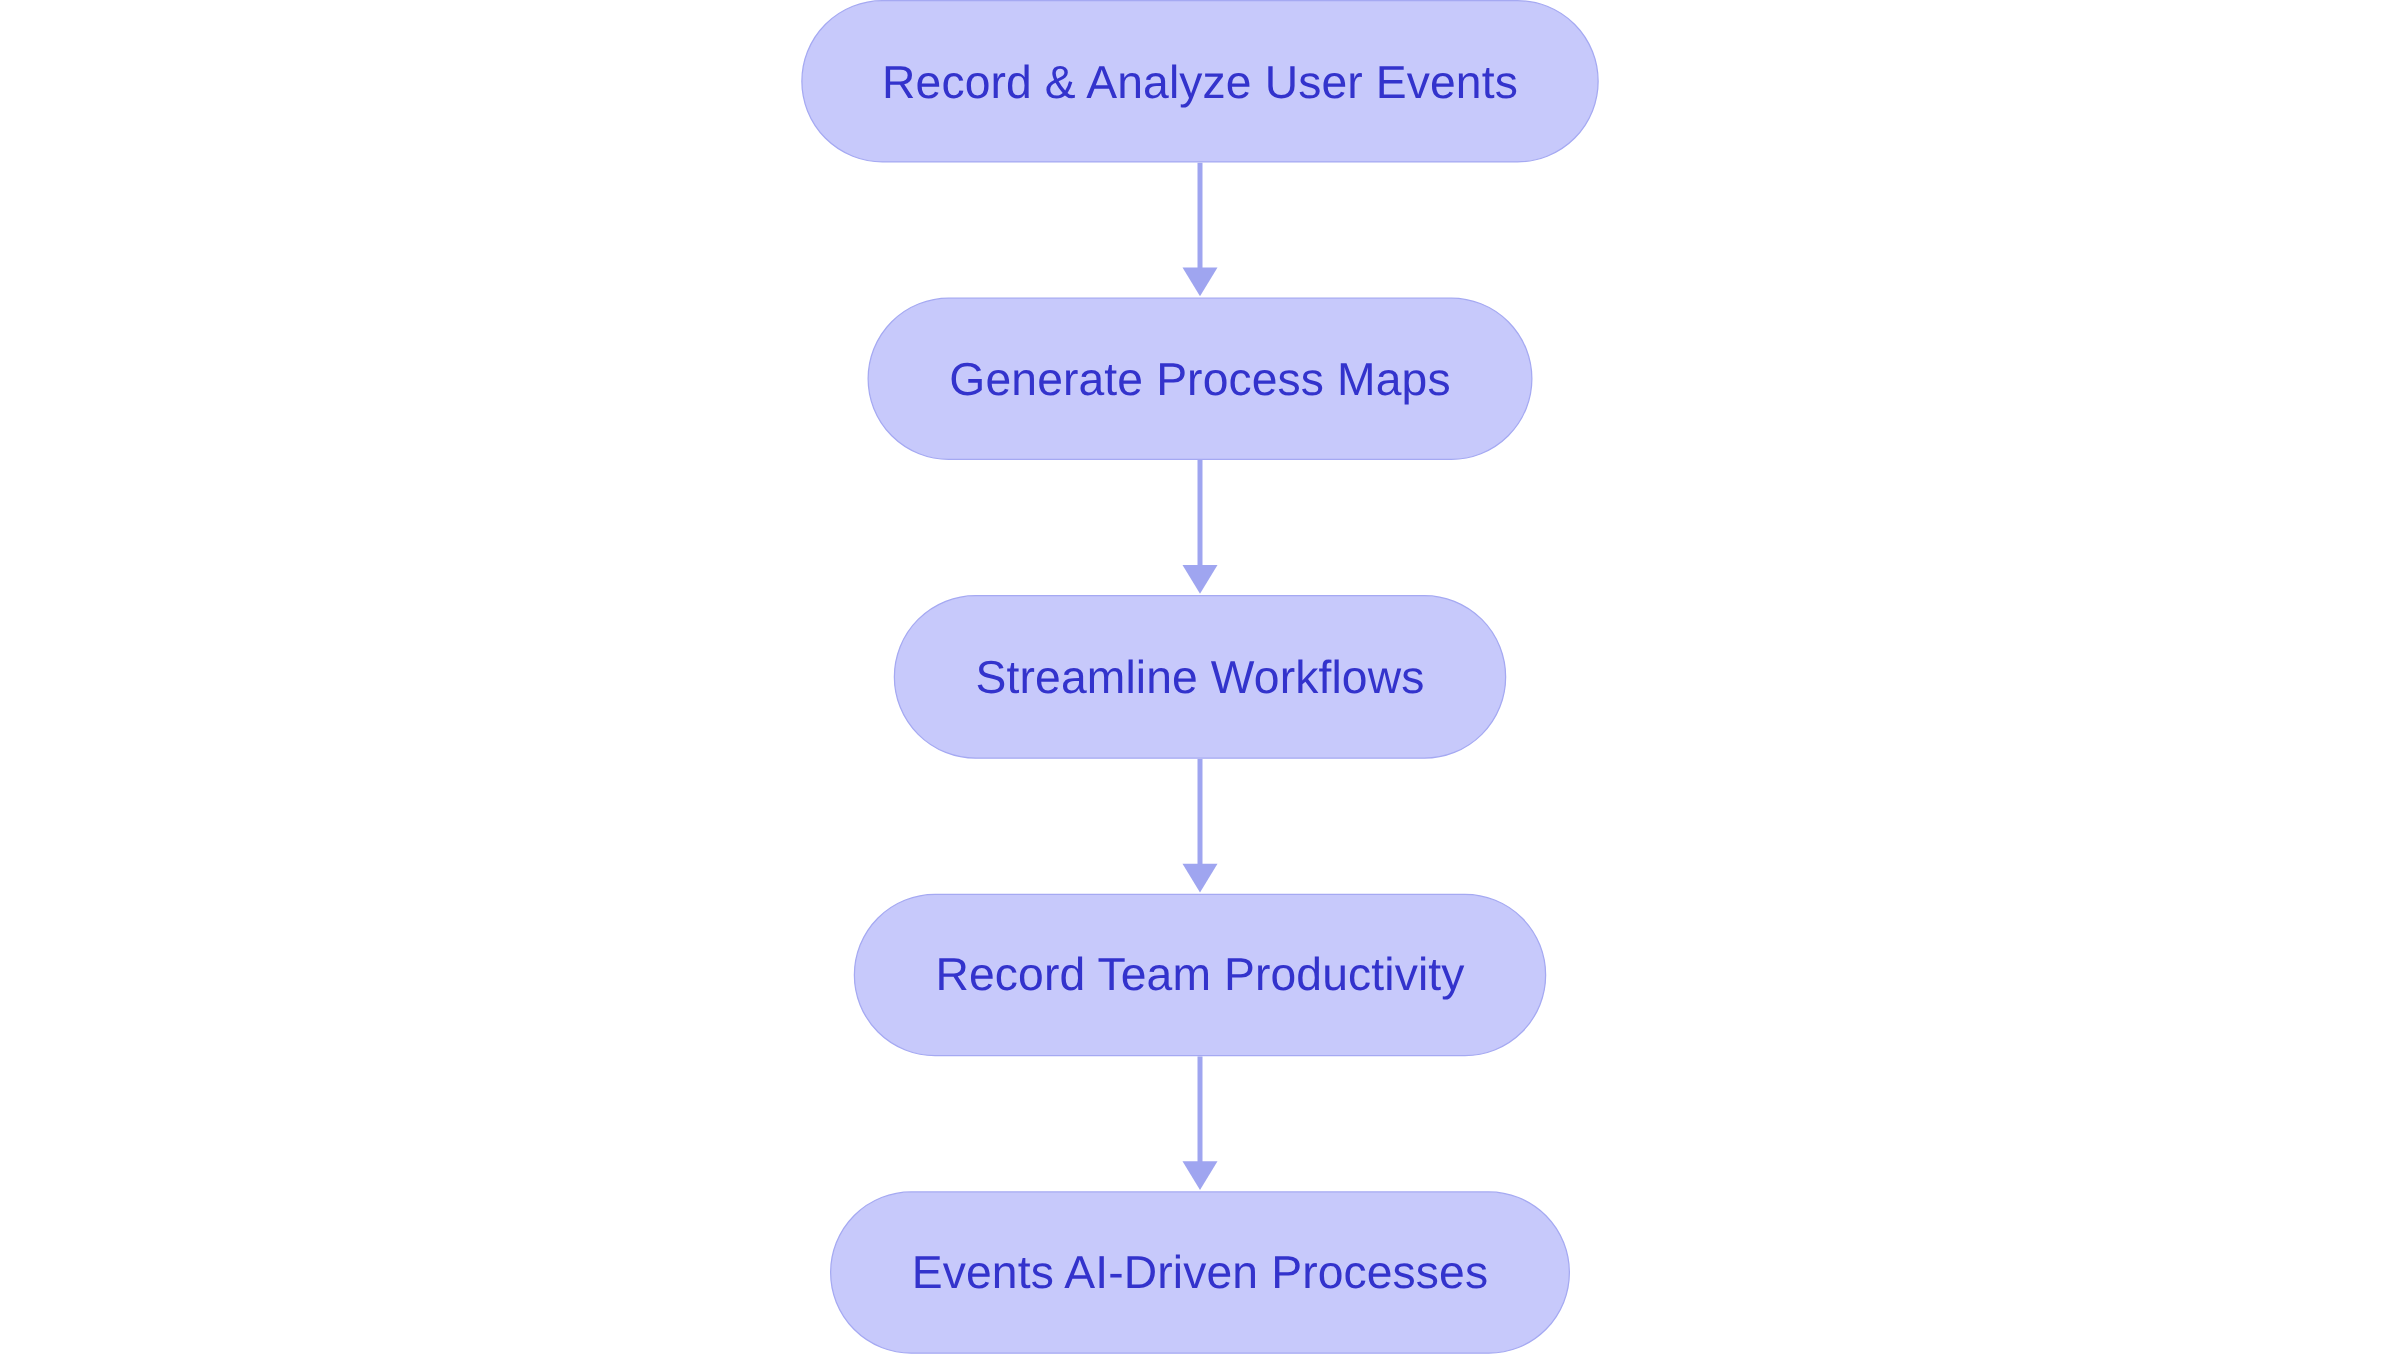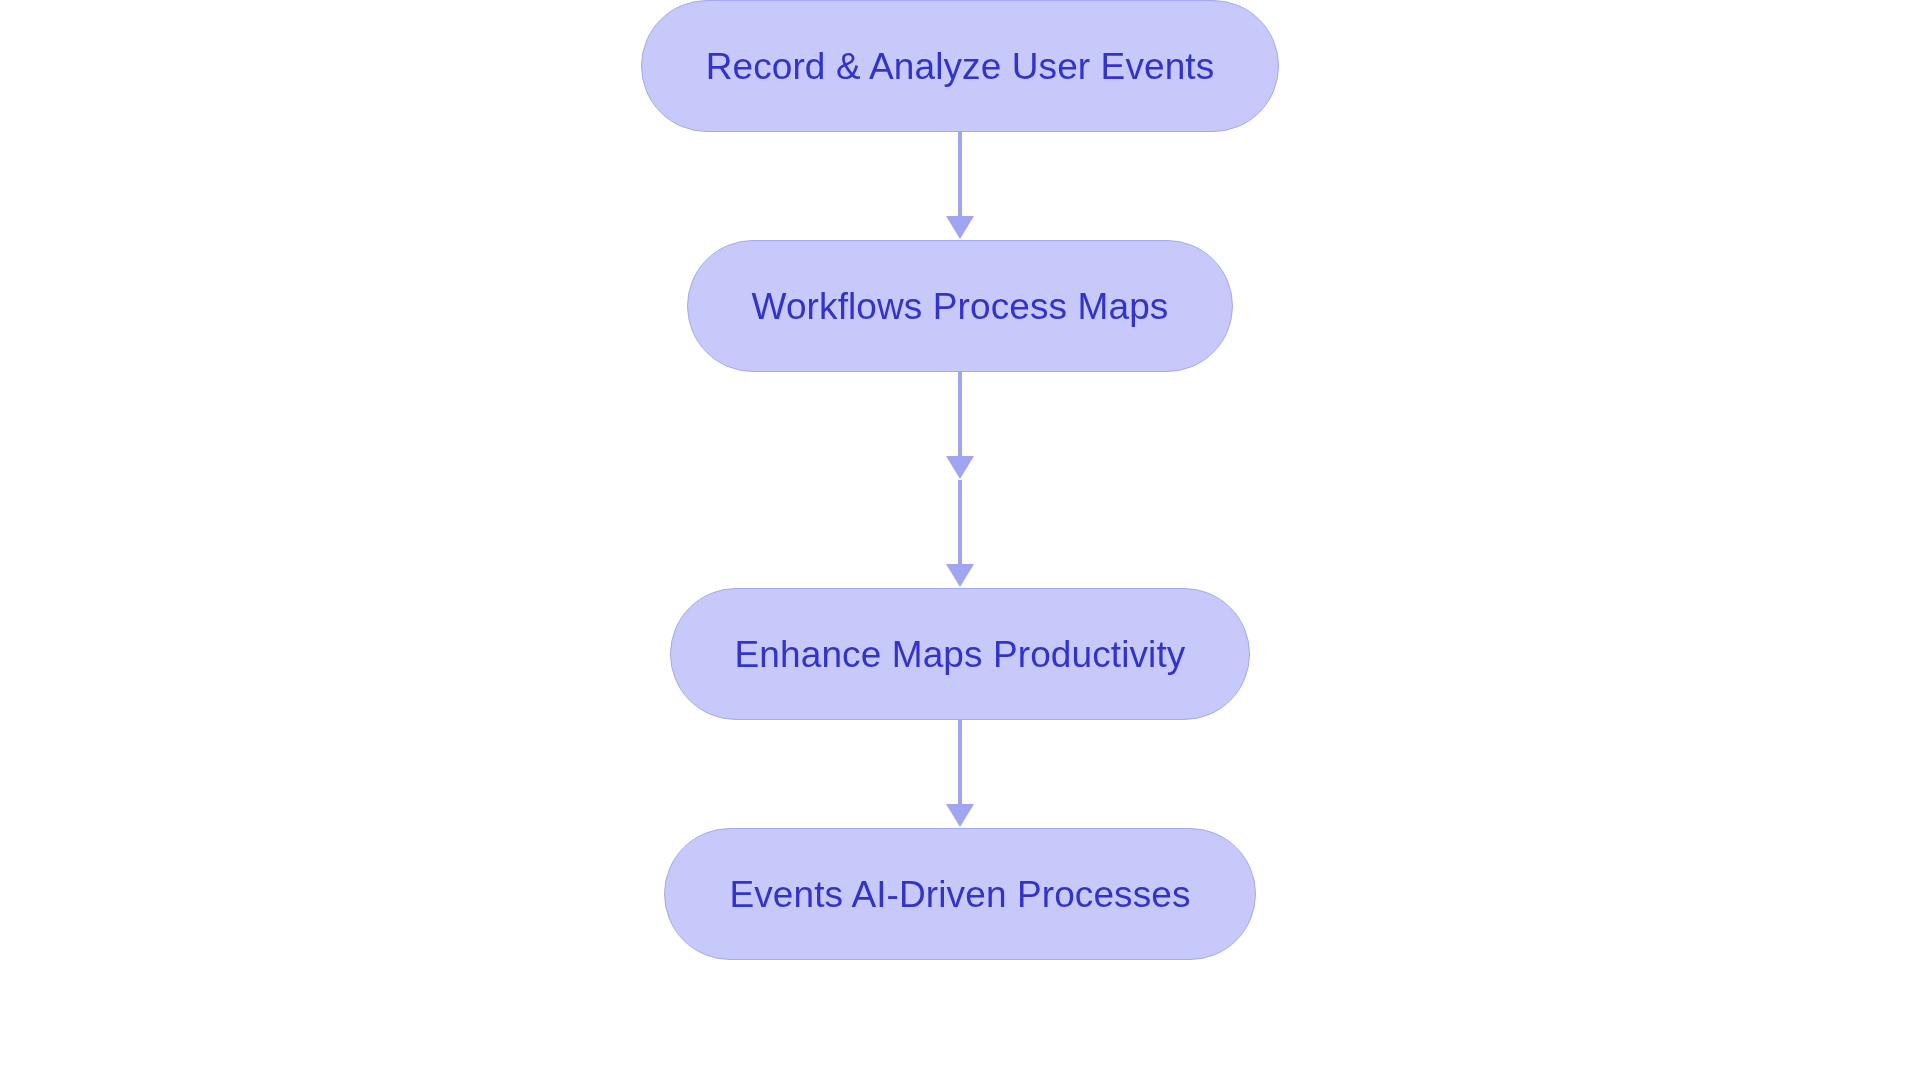--- a/index.html
+++ b/index.html
@@ -71,36 +71,39 @@
     <div class="node">
       <span class="node-label">Record &amp; Analyze User Events</span>
     </div>
 
     <svg class="connector" viewBox="0 0 40 108">
       <line x1="20" y1="0" x2="20" y2="86" stroke="#9fa5f0" stroke-width="4"></line>
       <polygon points="6,84 34,84 20,107" fill="#9fa5f0"></polygon>
     </svg>
 
     <div class="node">
-      <span class="node-label">Workflows Process Maps</span>
+      <span class="node-label">Generate Process Maps</span>
     </div>
 
     <svg class="connector" viewBox="0 0 40 108">
       <line x1="20" y1="0" x2="20" y2="86" stroke="#9fa5f0" stroke-width="4"></line>
       <polygon points="6,84 34,84 20,107" fill="#9fa5f0"></polygon>
     </svg>
 
+    <div class="node">
+      <span class="node-label">Streamline Workflows</span>
+    </div>
 
     <svg class="connector" viewBox="0 0 40 108">
       <line x1="20" y1="0" x2="20" y2="86" stroke="#9fa5f0" stroke-width="4"></line>
       <polygon points="6,84 34,84 20,107" fill="#9fa5f0"></polygon>
     </svg>
 
     <div class="node">
-      <span class="node-label">Enhance Maps Productivity</span>
+      <span class="node-label">Record Team Productivity</span>
     </div>
 
     <svg class="connector" viewBox="0 0 40 108">
       <line x1="20" y1="0" x2="20" y2="86" stroke="#9fa5f0" stroke-width="4"></line>
       <polygon points="6,84 34,84 20,107" fill="#9fa5f0"></polygon>
     </svg>
 
     <div class="node">
       <span class="node-label">Events AI-Driven Processes</span>
     </div>

